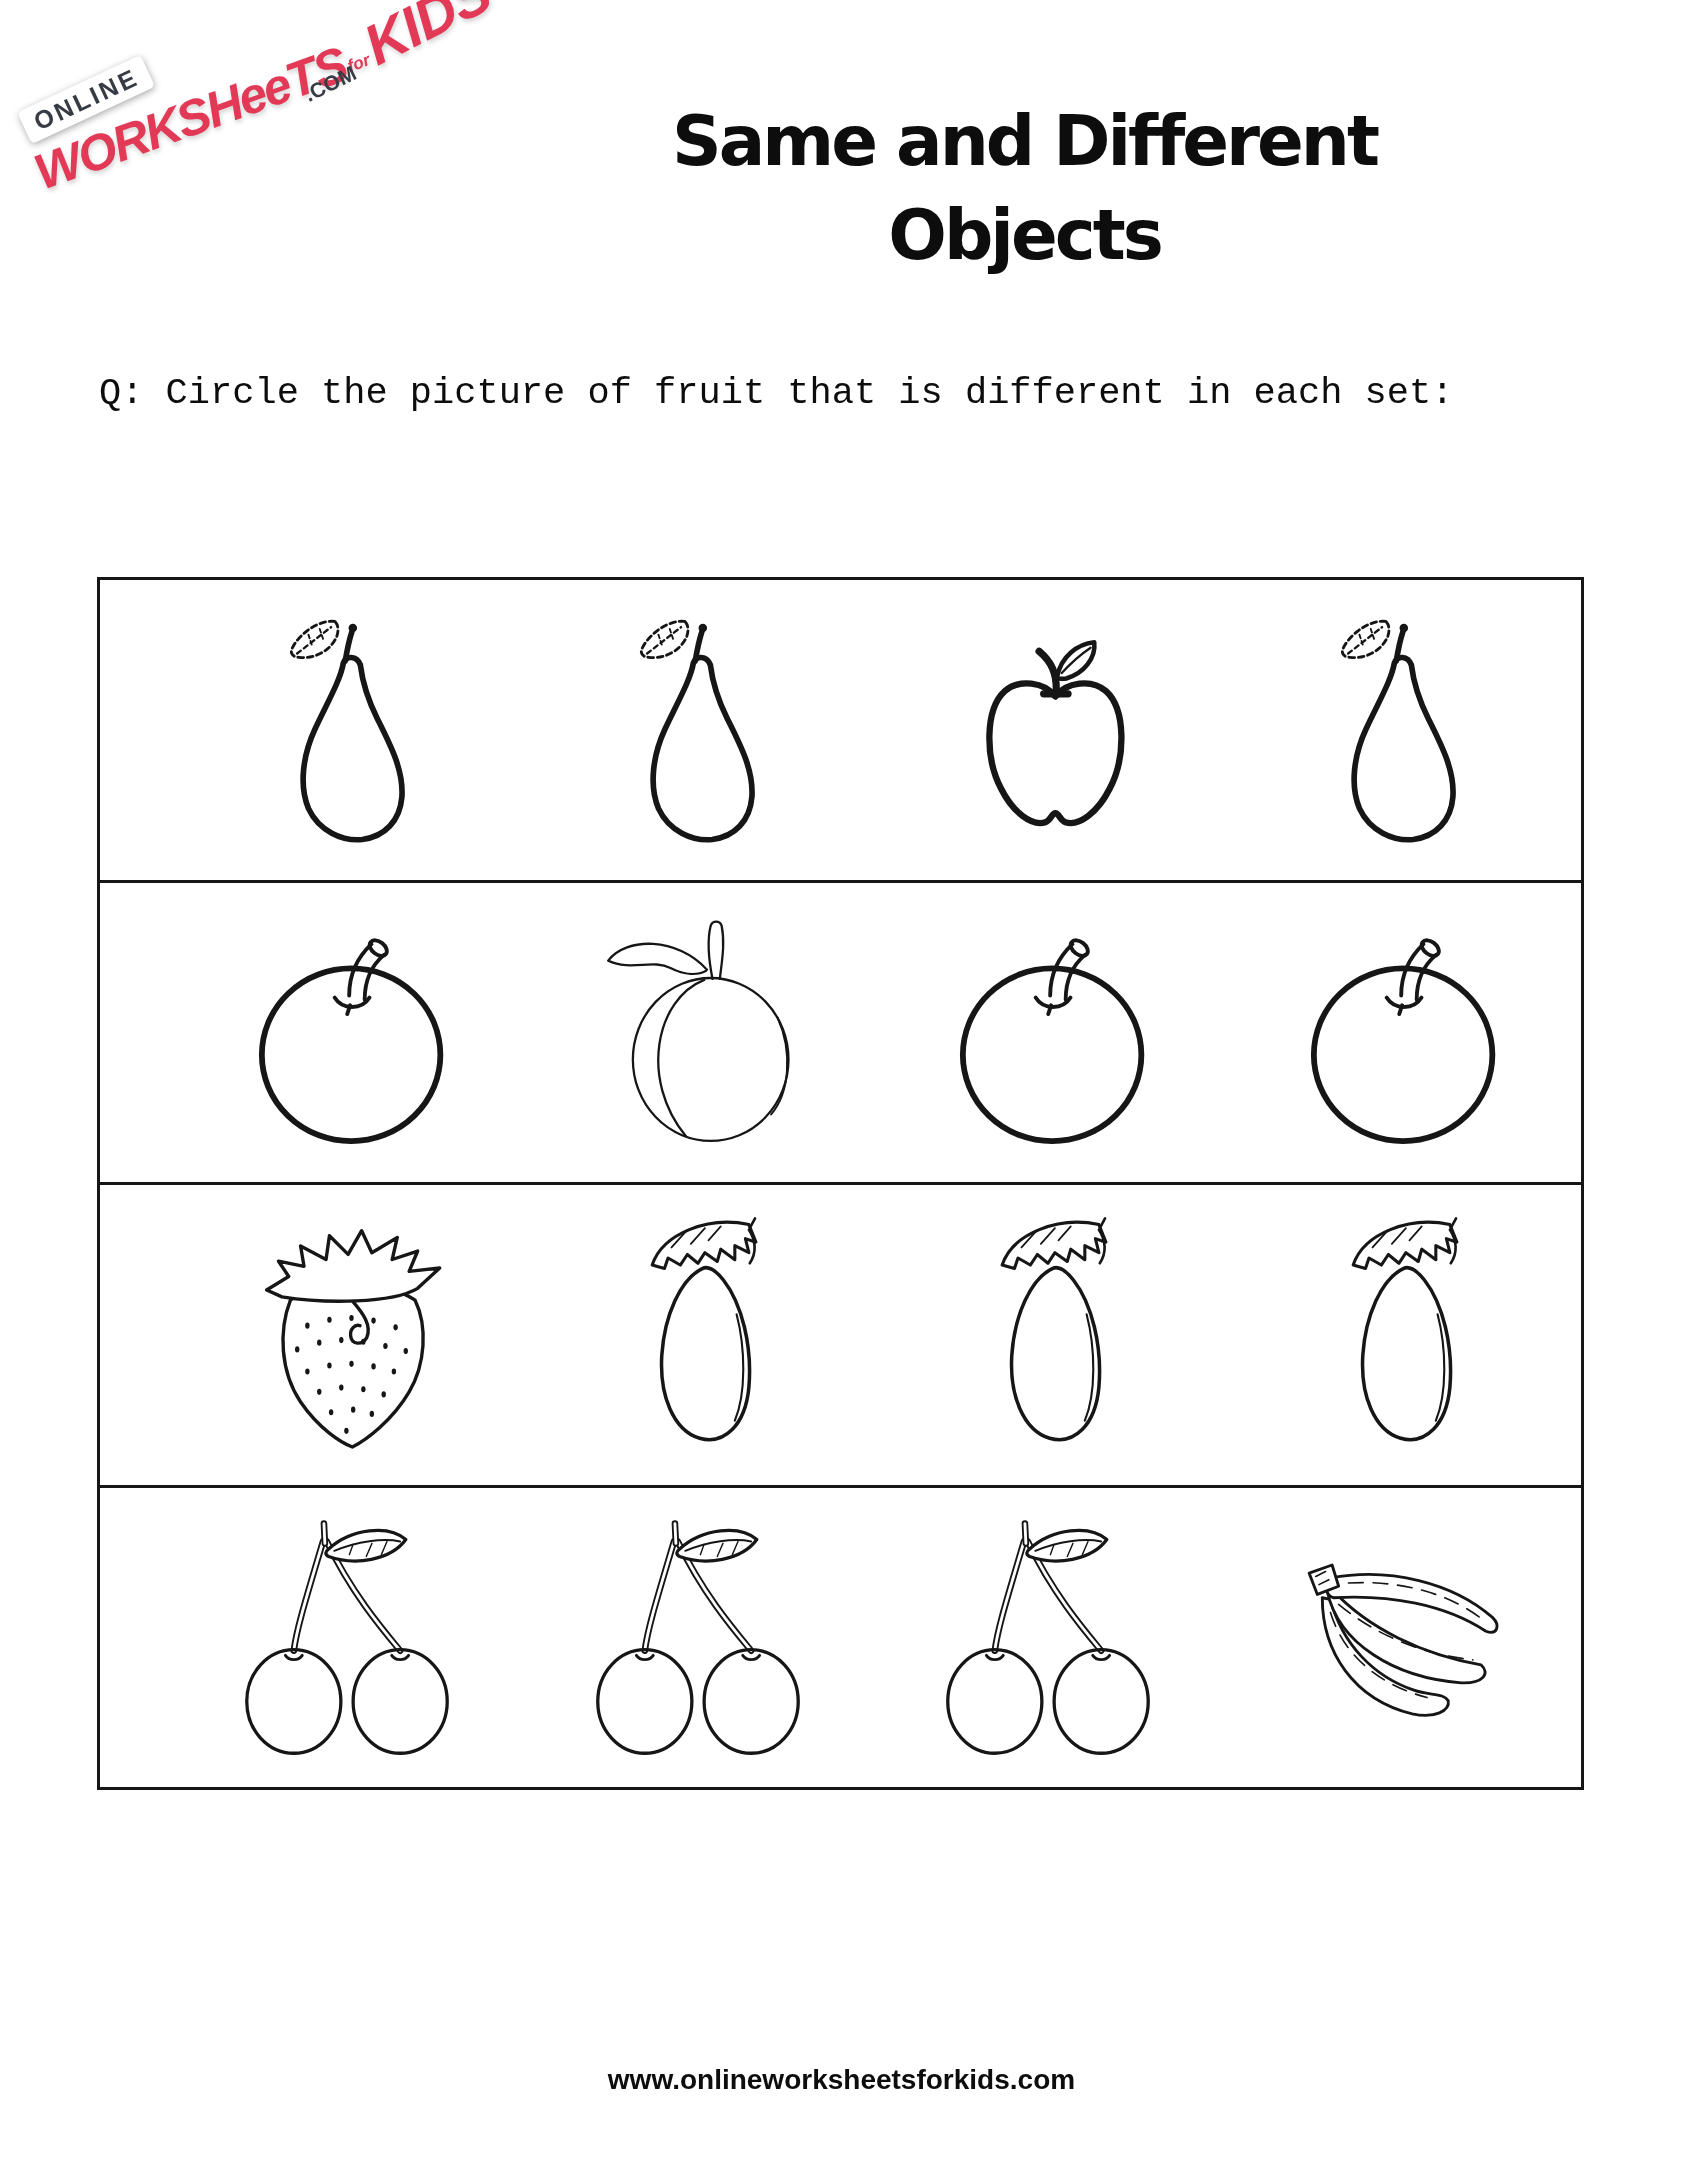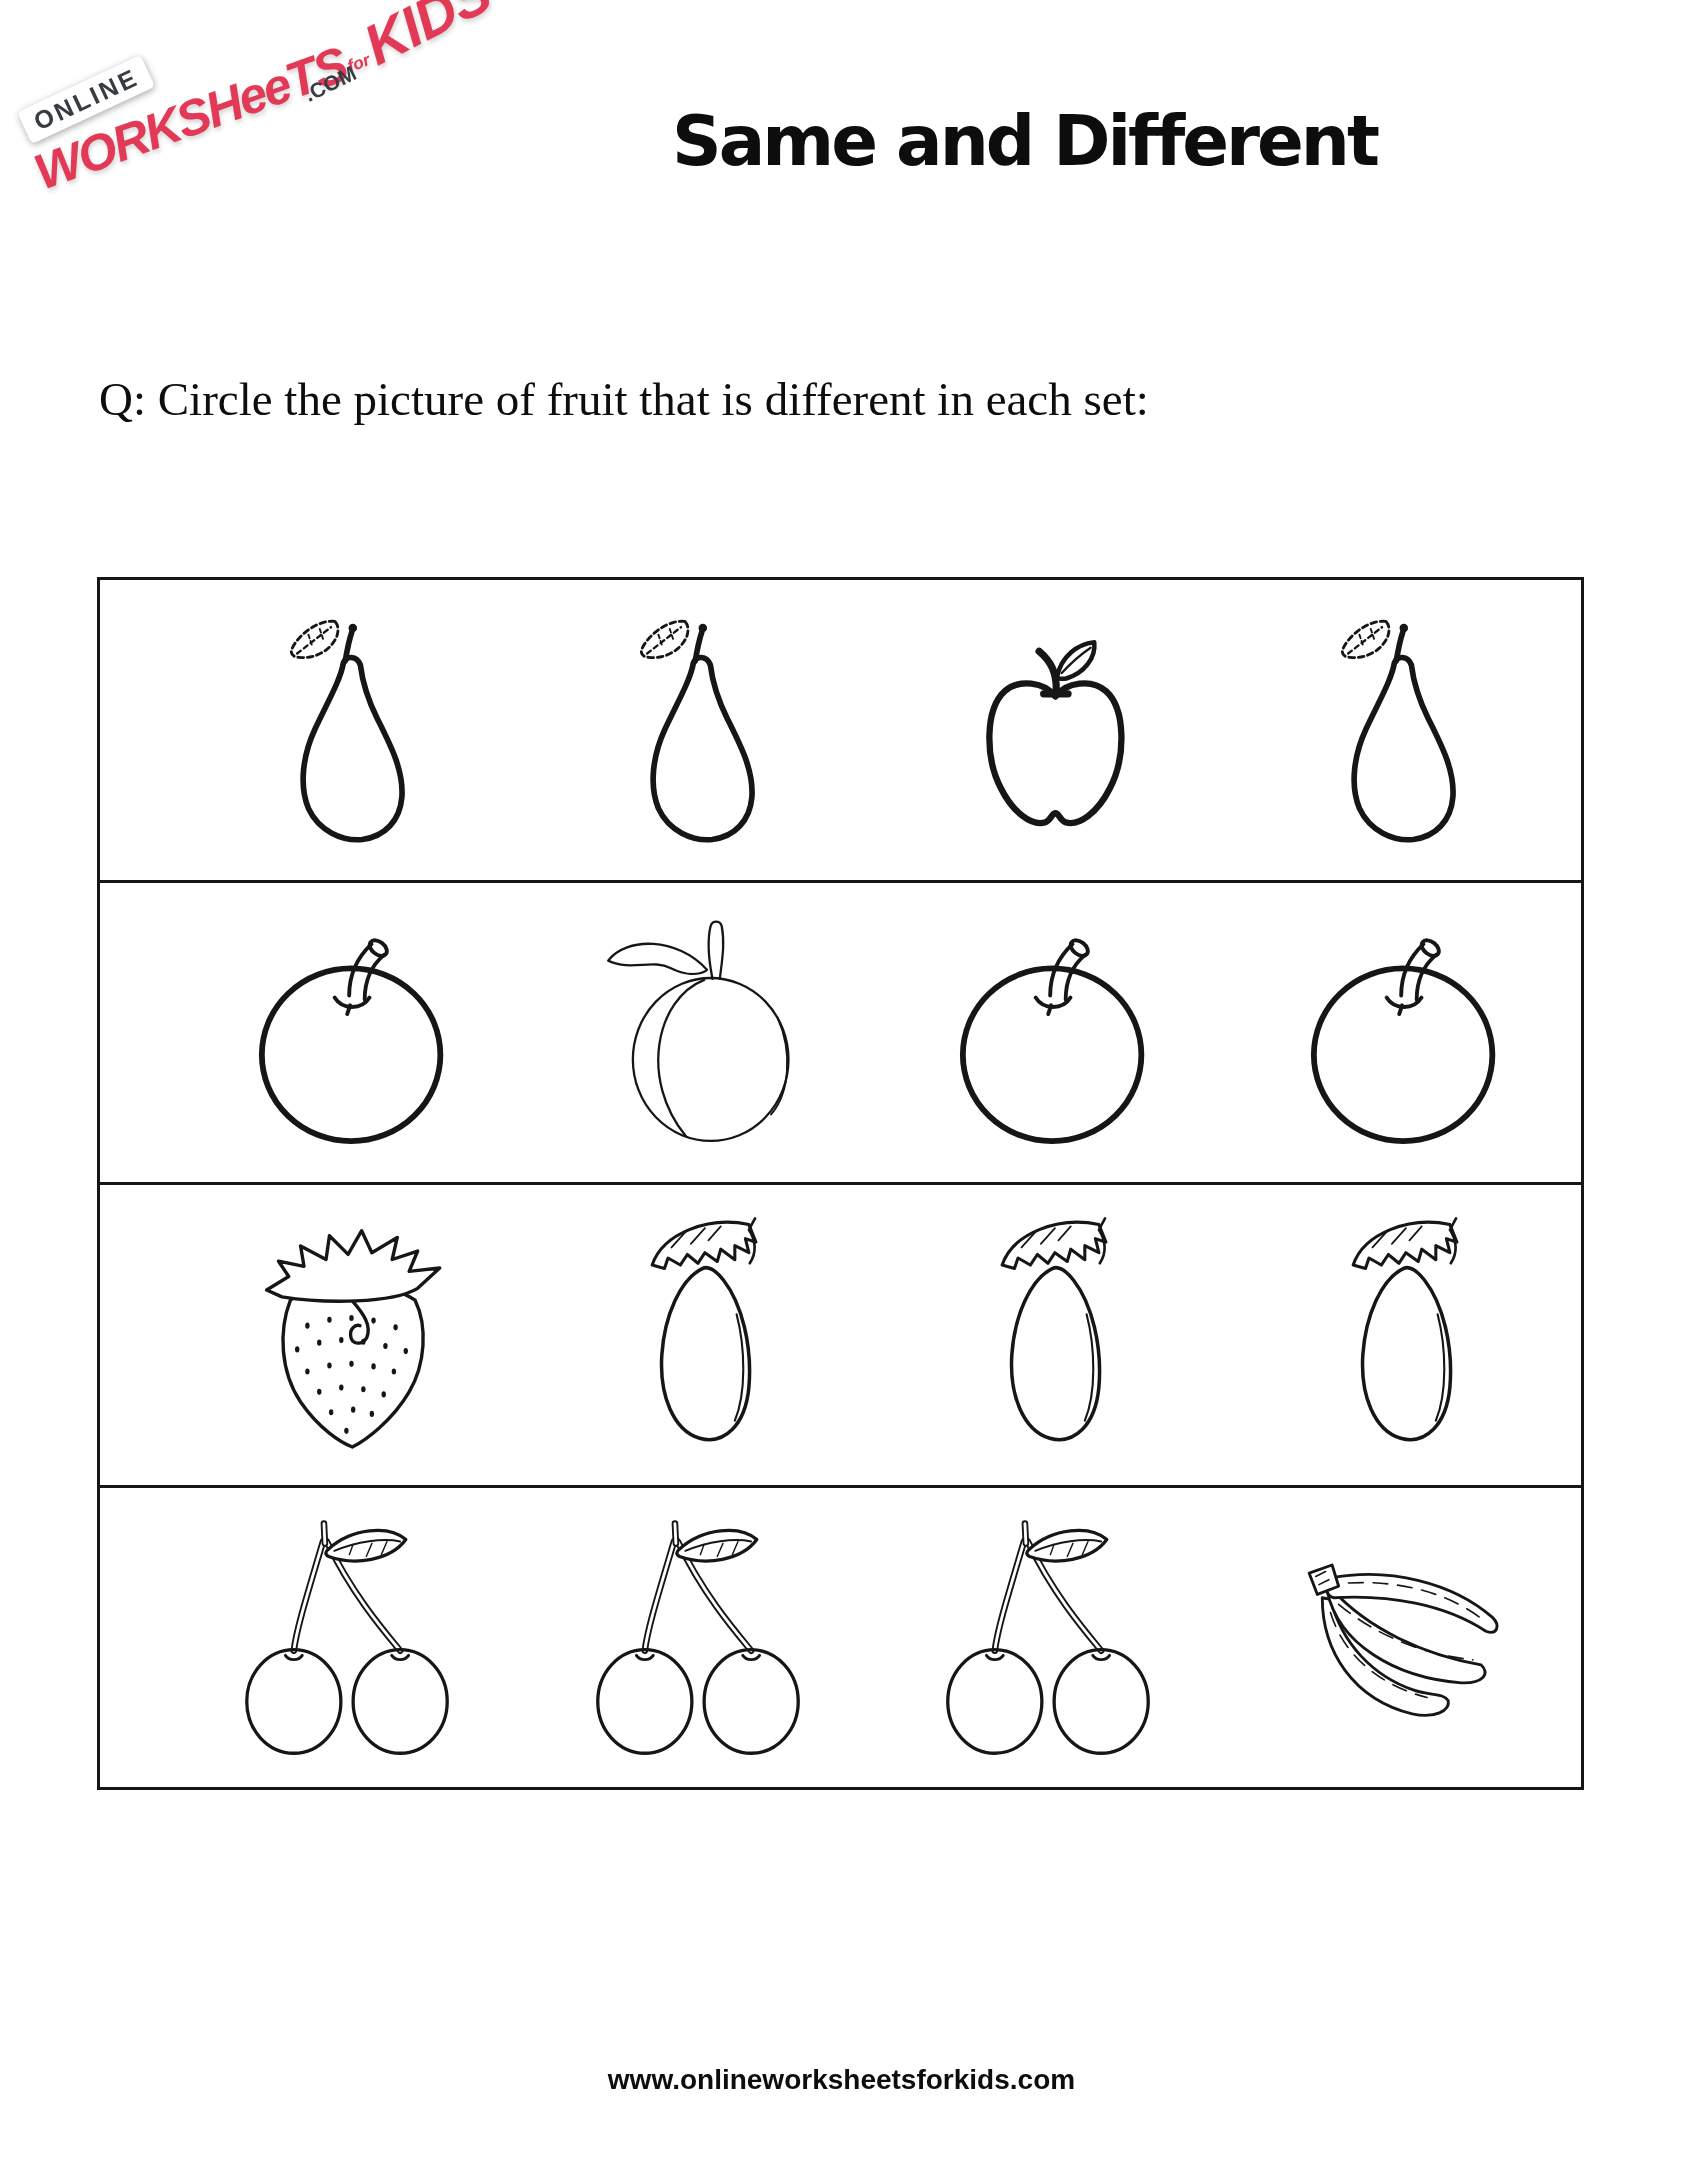--- a/index.html
+++ b/index.html
@@ -51,22 +51,22 @@
     position:absolute;left:554px;top:95px;width:941px;
     text-align:center;font-weight:bold;
     font-family:"DejaVu Sans", sans-serif;
     font-size:69px;line-height:1.36;letter-spacing:-3px;
     color:#0d0d0d;
   }
 
   
   .question{
     position:absolute;left:99px;top:372px;width:1485px;
-    font-family:Liberation Serif, serif;
-    font-size:47px;color:#0d0d0d;
+    font-family:Liberation Mono, monospace;
+    font-size:37px;color:#0d0d0d;
   }
 
   
   .grid{
     position:absolute;left:97px;top:577px;width:1487px;height:1213px;
     border:3px solid var(--ink);background:#fff;
     display:flex;flex-direction:column;
   }
   .grid-row{flex:1;display:flex;align-items:center;border-bottom:3px solid var(--ink);}
   .grid-row:last-child{border-bottom:none;}
@@ -92,20 +92,21 @@
 <body>
 
 <div class="logo">
   <span class="logo-online">ONLINE</span>
   <div class="logo-main"><span class="logo-worksheets">WORKSHeeTS</span><span class="logo-for">for</span><span class="logo-kids">KIDS</span></div>
   <span class="logo-com">.COM</span>
 </div>
 
 <div class="title">
   <div>Same and Different</div>
+  <div>Objects</div>
 </div>
 
 <div class="question">Q: Circle the picture of fruit that is different in each set:</div>
 
 <div class="grid">
     <div class="grid-row">
       <div class="cell f-pear">
         <svg viewBox="0 0 190 250">
           <g fill="none" stroke="#161616" stroke-linecap="round" stroke-linejoin="round">
             <path d="M74,10 C58,8 36,22 28,40 C27,44 30,48 36,48 C54,50 70,40 76,26 C78,20 78,14 74,10 Z" stroke-width="3" stroke-dasharray="6 4"></path>

